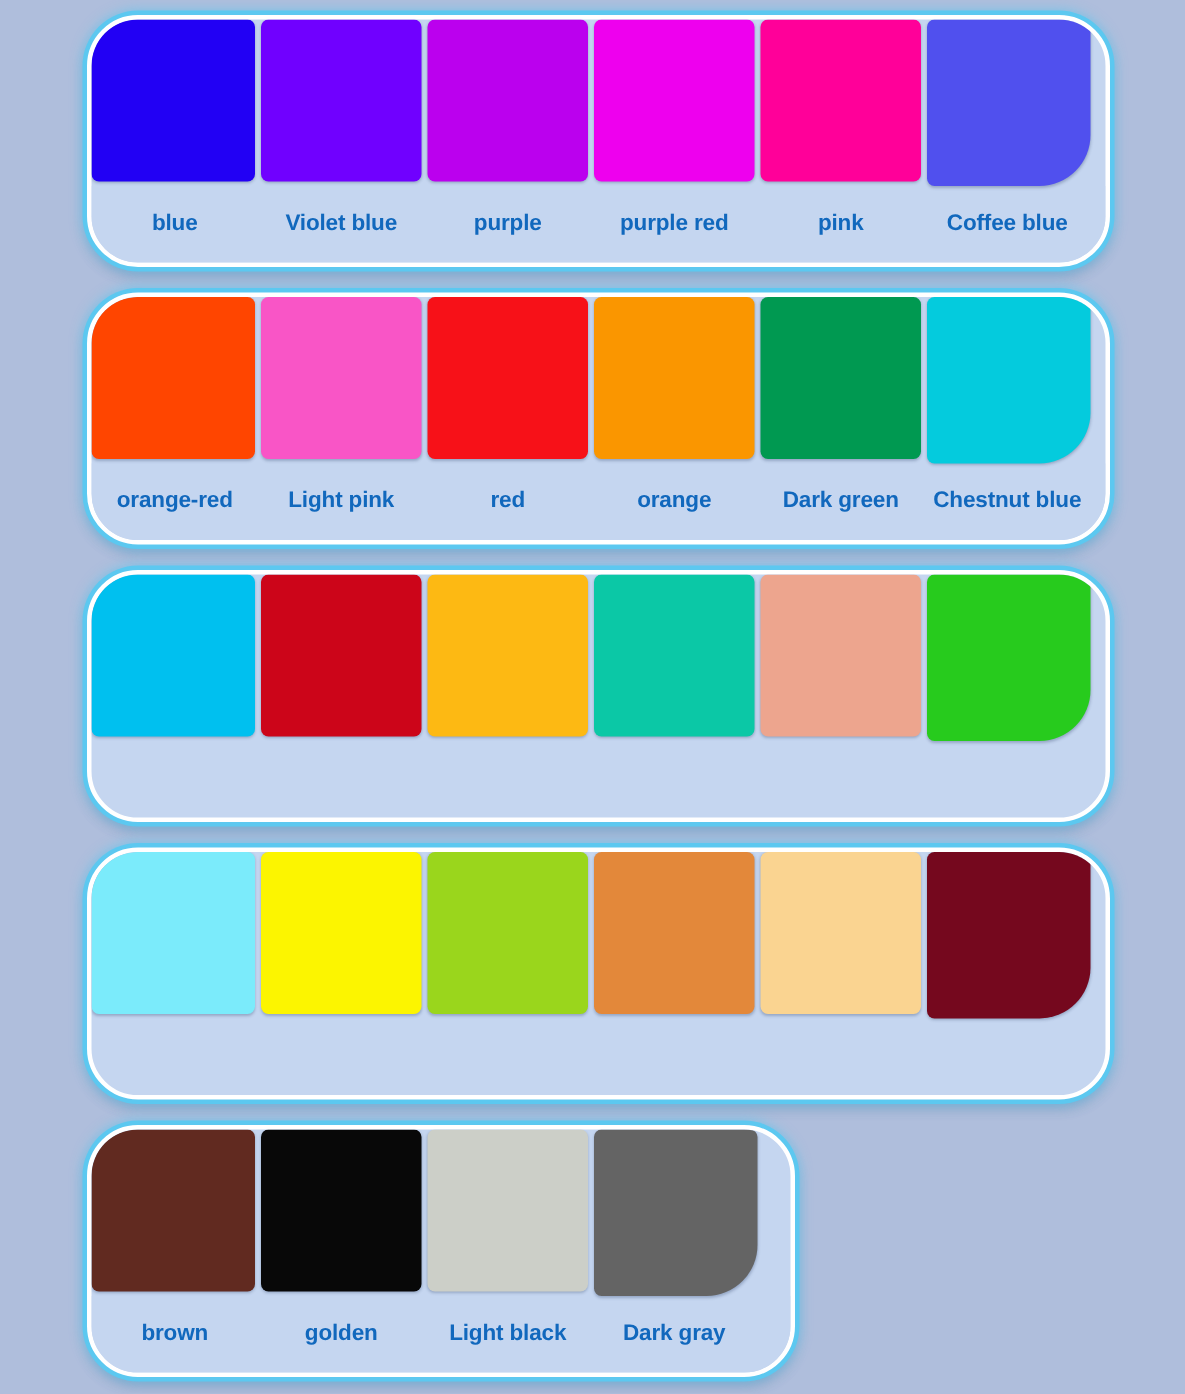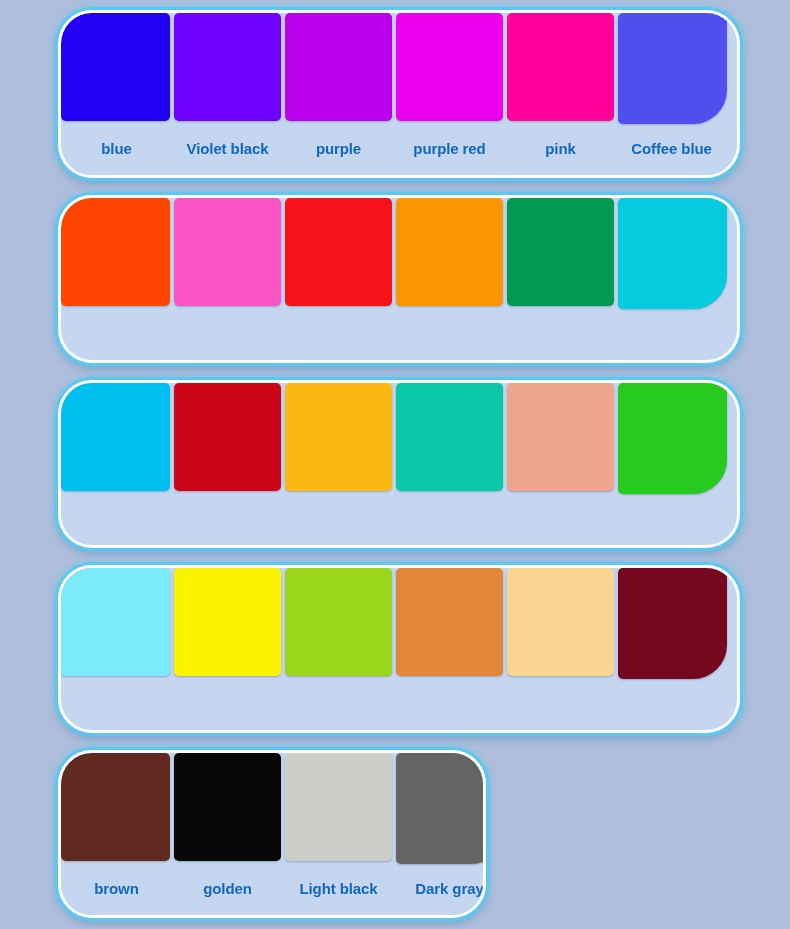--- a/index.html
+++ b/index.html
@@ -93,21 +93,21 @@
     color: #1168bd;
     font-size: 15px;
     font-weight: bold;
     line-height: 1.1;
     letter-spacing: -0.1px;
     white-space: nowrap;
   }
 
   
   .palette-row.short {
-    width: 428px;
+    width: 472px;
   }
   .palette-row.full {
     width: 682px;
   }
 </style>
 </head>
 <body>
 
 <div id="palette-board">
     <div class="palette-row full">
@@ -126,21 +126,21 @@
         </div>
         <div class="swatch-cell">
           <div class="swatch" title="pink" style="background: rgb(255, 0, 153);"></div>
         </div>
         <div class="swatch-cell last-swatch">
           <div class="swatch" title="Medium blue" style="background: rgb(80, 80, 238);"></div>
         </div>
       </div>
       <div class="label-strip">
         <div class="label-cell">blue</div>
-        <div class="label-cell">Violet black</div>
+        <div class="label-cell">Violet blue</div>
         <div class="label-cell">purple</div>
         <div class="label-cell">purple red</div>
         <div class="label-cell">pink</div>
         <div class="label-cell">Coffee blue</div>
       </div>
     </div>
     <div class="row-gap"></div>
     <div class="palette-row full">
       <div class="swatch-strip">
         <div class="swatch-cell">
@@ -154,20 +154,28 @@
         </div>
         <div class="swatch-cell">
           <div class="swatch" title="orange" style="background: rgb(250, 150, 0);"></div>
         </div>
         <div class="swatch-cell">
           <div class="swatch" title="Dark green" style="background: rgb(0, 153, 81);"></div>
         </div>
         <div class="swatch-cell last-swatch">
           <div class="swatch" title="Chestnut blue" style="background: rgb(4, 203, 221);"></div>
         </div>
+      </div>
+      <div class="label-strip">
+        <div class="label-cell">orange-red</div>
+        <div class="label-cell">Light pink</div>
+        <div class="label-cell">red</div>
+        <div class="label-cell">orange</div>
+        <div class="label-cell">Dark green</div>
+        <div class="label-cell">Chestnut blue</div>
       </div>
     </div>
     <div class="row-gap"></div>
     <div class="palette-row full">
       <div class="swatch-strip">
         <div class="swatch-cell">
           <div class="swatch" title="azure" style="background: rgb(0, 192, 239);"></div>
         </div>
         <div class="swatch-cell">
           <div class="swatch" title="Deep red" style="background: rgb(204, 5, 25);"></div>

